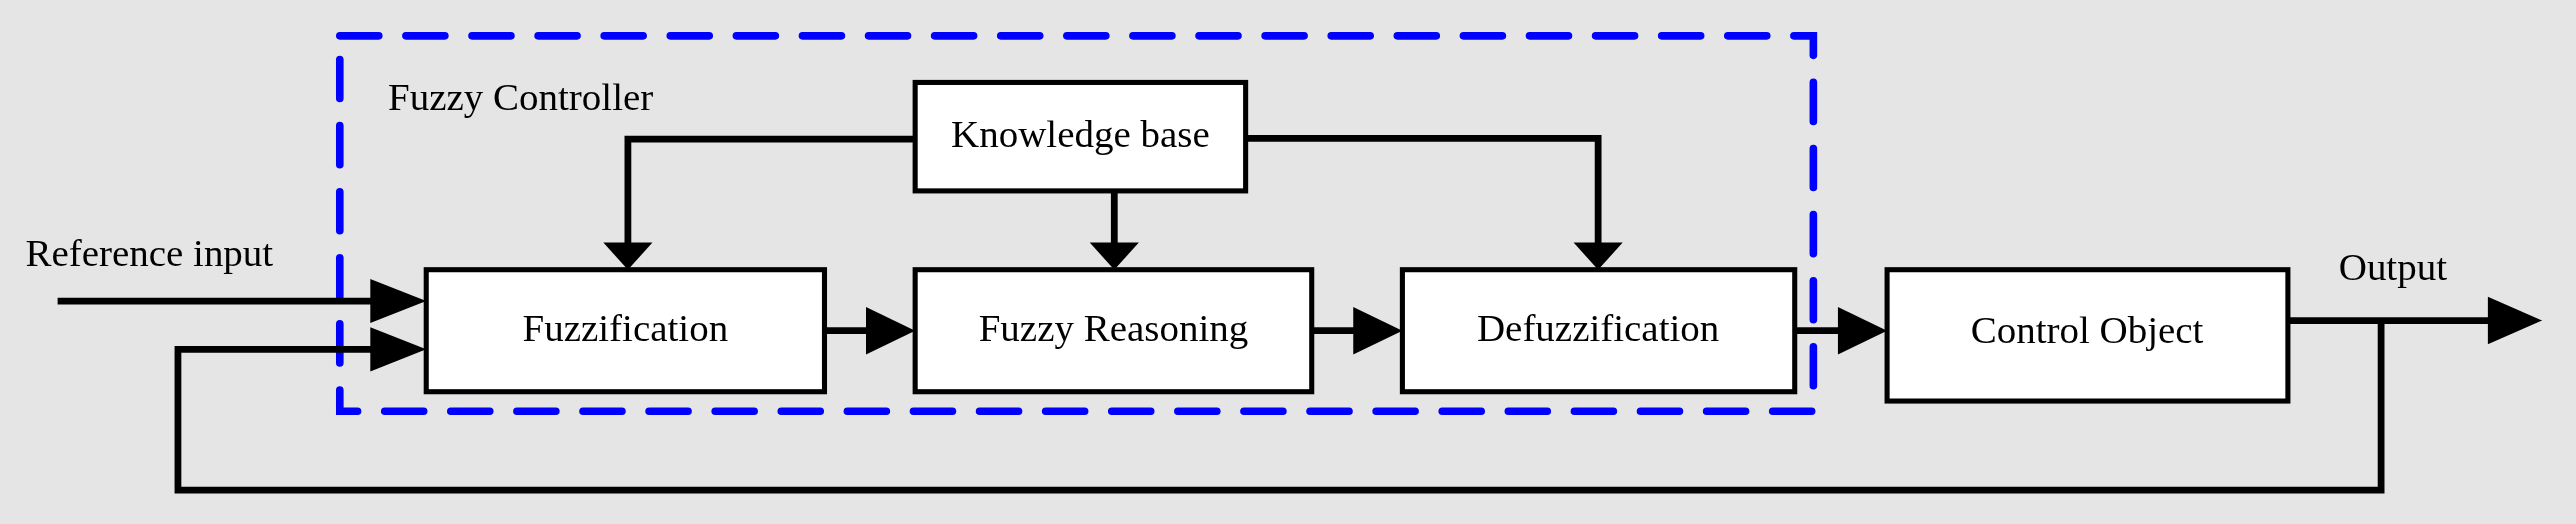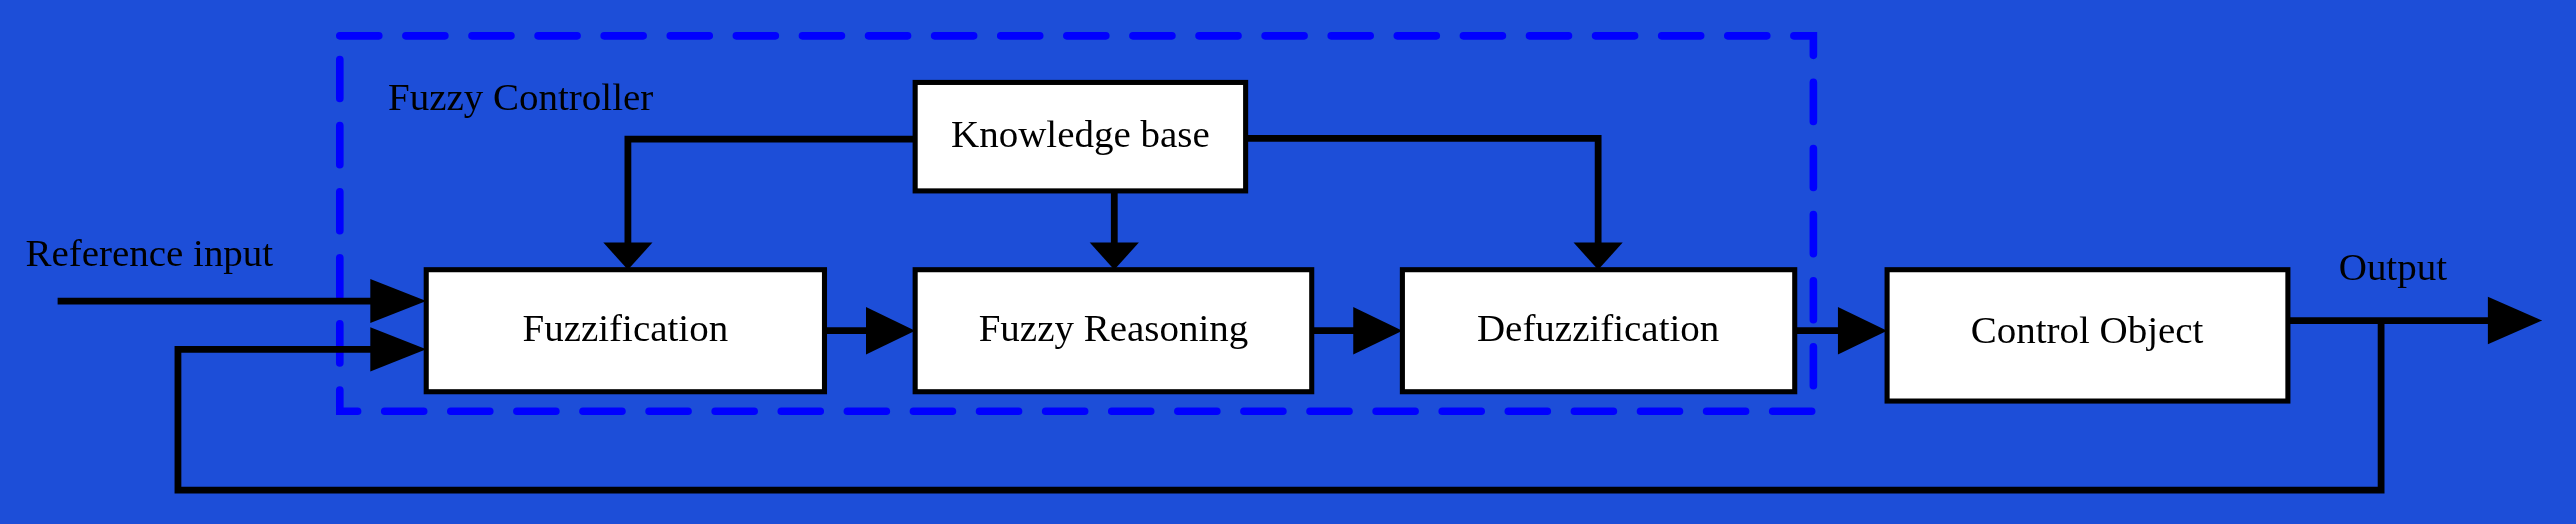--- a/index.html
+++ b/index.html
@@ -4,21 +4,21 @@
 <style>
   html, body {
     margin: 0;
     padding: 0;
     background: #ffffff;
   }
   #canvas {
     position: relative;
     width: 2576px;
     height: 525px;
-    background: #1d4ed8;
+    background: #e5e5e5;
     font-family: "Liberation Serif", "DejaVu Serif", serif;
     overflow: hidden;
     text-align: center;
   }
   #diagram-svg {
     position: absolute;
     left: 0;
     top: 0;
     width: 2576px;
     height: 525px;

